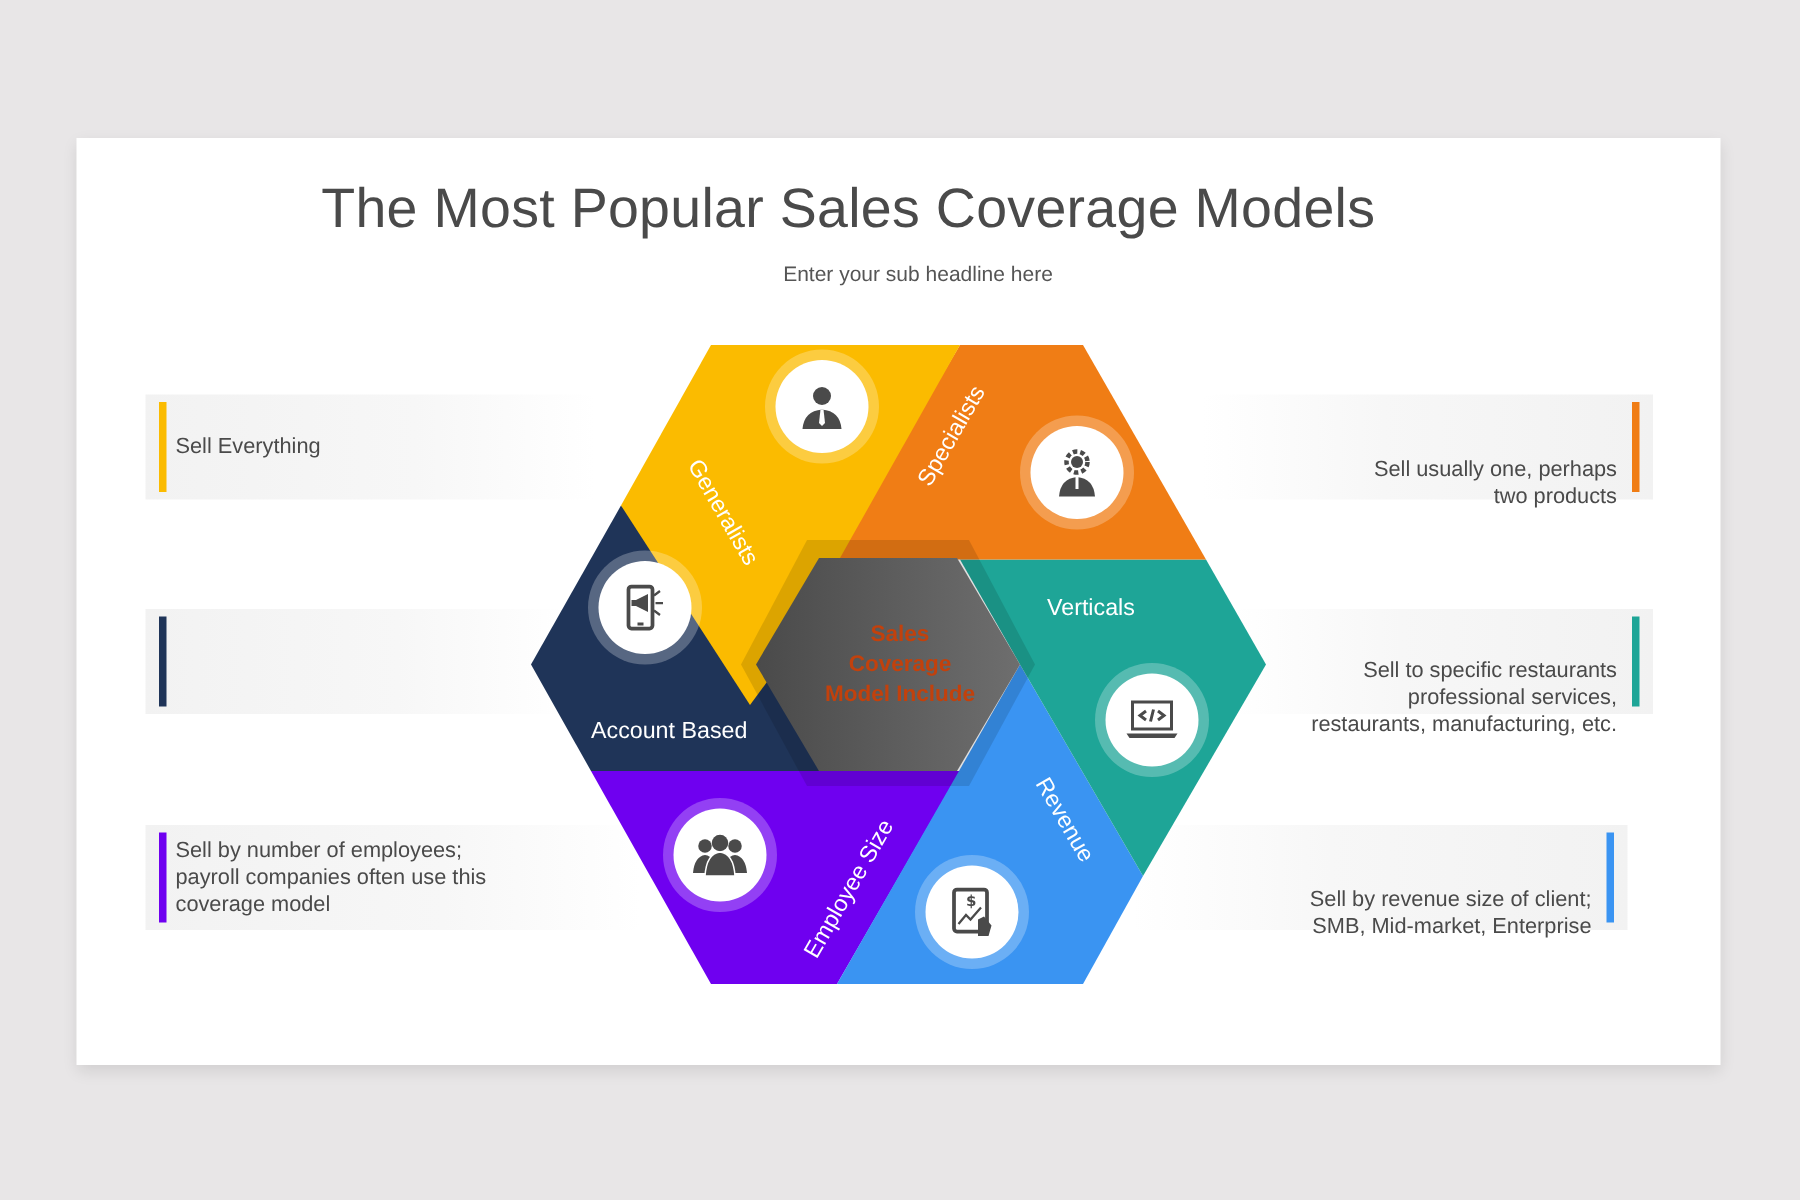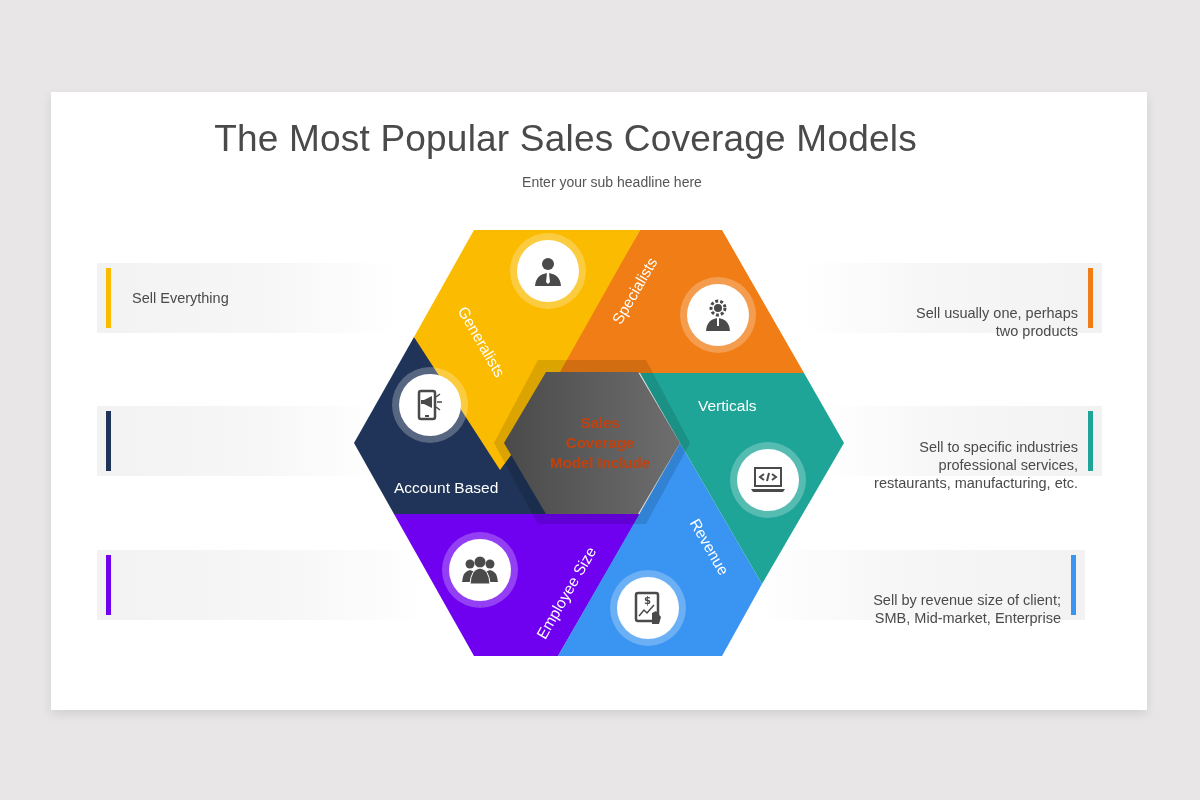--- a/index.html
+++ b/index.html
@@ -31,21 +31,21 @@
     justify-content: flex-end;
   }
   .card .bar {
     position: absolute; top: 5px; width: 5px; height: 60px;
   }
   .card.left .bar { left: 9px; }
   .card.right .bar { right: 9px; }
   .card .txt {
     font-size: 14.5px; color: #4a4a4a; line-height: 18px;
   }
-  .card.left .txt { margin-left: 35px; text-align: left; }
+  .card.left .txt { margin-left: 20px; text-align: left; }
   .card.right .txt { margin-right: 24px; text-align: right; margin-top: 48px; }
   svg.hex { position: absolute; left: 0; top: 0; }
   .label {
     position: absolute; color: #fff; font-size: 15.5px; white-space: nowrap;
     transform-origin: center center;
   }
   .center-text {
     position: absolute; left: 530px; top: 413px; width: 140px; text-align: center;
     color: #c2410c; font-weight: bold; font-size: 15px; line-height: 20px;
   }
@@ -68,33 +68,38 @@
 
 <div class="card left" style="left:97px; top:263px; width:300px;">
   <div class="bar" style="background:#fbbb00;"></div>
   <div class="txt"><span>Sell Everything</span></div>
 </div>
 <div class="card left" style="left:97px; top:406px; width:280px;">
   <div class="bar" style="background:#1f3458;"></div>
 </div>
 <div class="card left" style="left:97px; top:550px; width:330px;">
   <div class="bar" style="background:#6f00f0;"></div>
+  <div class="txt">
+    <div>Sell by number of employees;</div>
+    <div>payroll companies often use this</div>
+    <div>coverage model</div>
+  </div>
 </div>
 
 <div class="card right" style="left:802px; top:263px; width:300px;">
   <div class="bar" style="background:#f07d15;"></div>
   <div class="txt">
     <div>Sell usually one, perhaps</div>
     <div>two products</div>
   </div>
 </div>
 <div class="card right" style="left:822px; top:406px; width:280px;">
   <div class="bar" style="background:#1ea597;"></div>
   <div class="txt">
-    <div>Sell to specific industries</div>
+    <div>Sell to specific restaurants</div>
     <div>professional services,</div>
     <div>restaurants, manufacturing, etc.</div>
   </div>
 </div>
 <div class="card right" style="left:755px; top:550px; width:330px;">
   <div class="bar" style="background:#3a94f2;"></div>
   <div class="txt">
     <div>Sell by revenue size of client;</div>
     <div>SMB, Mid-market, Enterprise</div>
   </div>

